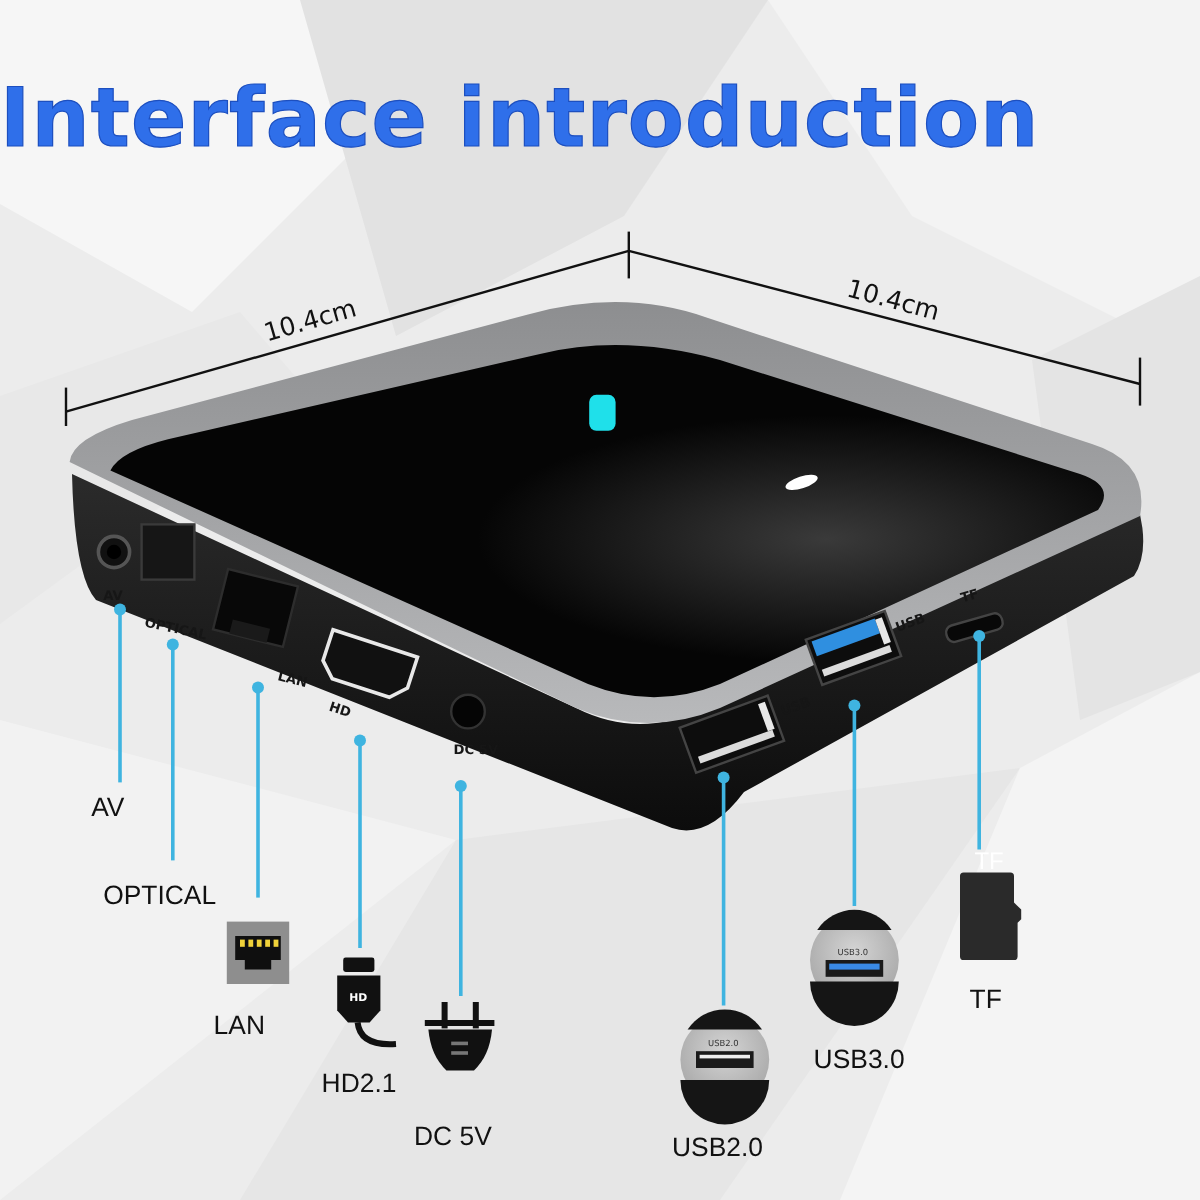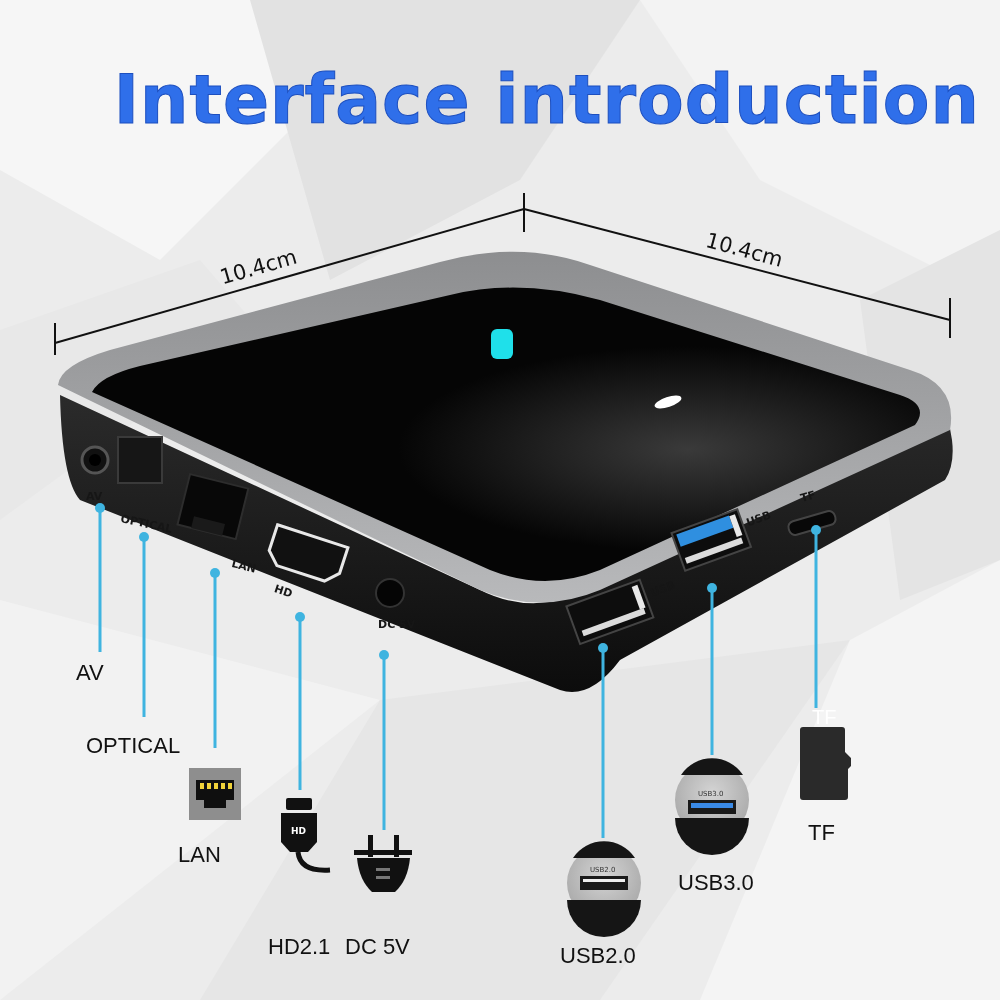--- a/index.html
+++ b/index.html
@@ -1,19 +1,19 @@
 <!DOCTYPE html>
 <html><head>
 <meta charset="utf-8">
 <style>
   html,body{margin:0;padding:0;}
   body{width:1000px;height:1000px;position:relative;overflow:hidden;
     background:#eceded;font-family:"Liberation Sans",sans-serif;}
   #bg{position:absolute;left:0;top:0;width:1000px;height:1000px;}
-  .title{position:absolute;left:0;top:60px;width:980px;text-align:right;
+  .title{position:absolute;left:0;top:60px;width:980px;text-align:left;
     font-family:"DejaVu Sans",sans-serif;font-weight:bold;font-size:68px;
     color:#2f6fea;letter-spacing:1px;-webkit-text-stroke:1px #1d4fbf;}
   .dim{position:absolute;font-family:"DejaVu Sans",sans-serif;font-size:21px;color:#111;}
   .lbl{position:absolute;font-family:"Liberation Sans",sans-serif;font-size:22px;color:#111;white-space:nowrap;}
   #art{position:absolute;left:0;top:0;width:1000px;height:1000px;}
   .port-text{font-family:"DejaVu Sans",sans-serif;font-weight:bold;font-size:11px;fill:#161616;}
 </style>
 </head>
 <body>
 
@@ -177,17 +177,17 @@
     <text x="812" y="724" font-family="Liberation Sans, sans-serif" font-size="20" fill="#fff">TF</text>
   </g>
 </svg>
 
 <div class="dim" style="left:219px;top:255px;transform:rotate(-16deg);">10.4cm</div>
 <div class="dim" style="left:705px;top:238px;transform:rotate(15deg);">10.4cm</div>
 
 <div class="lbl" style="left:76px;top:660px;">AV</div>
 <div class="lbl" style="left:86px;top:733px;">OPTICAL</div>
 <div class="lbl" style="left:178px;top:842px;">LAN</div>
-<div class="lbl" style="left:268px;top:934px;">HD2.1</div>
+<div class="lbl" style="left:268px;top:890px;">HD2.1</div>
 <div class="lbl" style="left:345px;top:934px;">DC 5V</div>
 <div class="lbl" style="left:560px;top:943px;">USB2.0</div>
 <div class="lbl" style="left:678px;top:870px;">USB3.0</div>
 <div class="lbl" style="left:808px;top:820px;">TF</div>
 
 </body></html>

